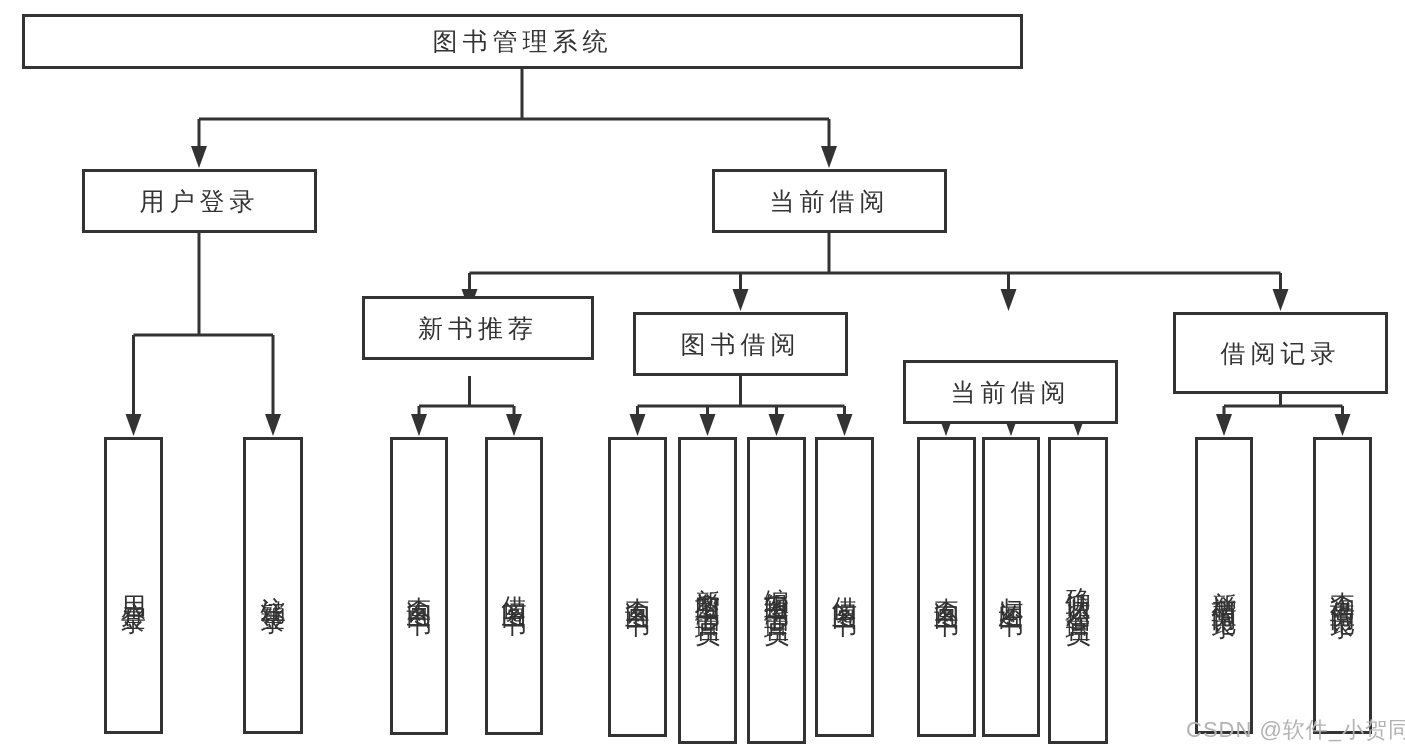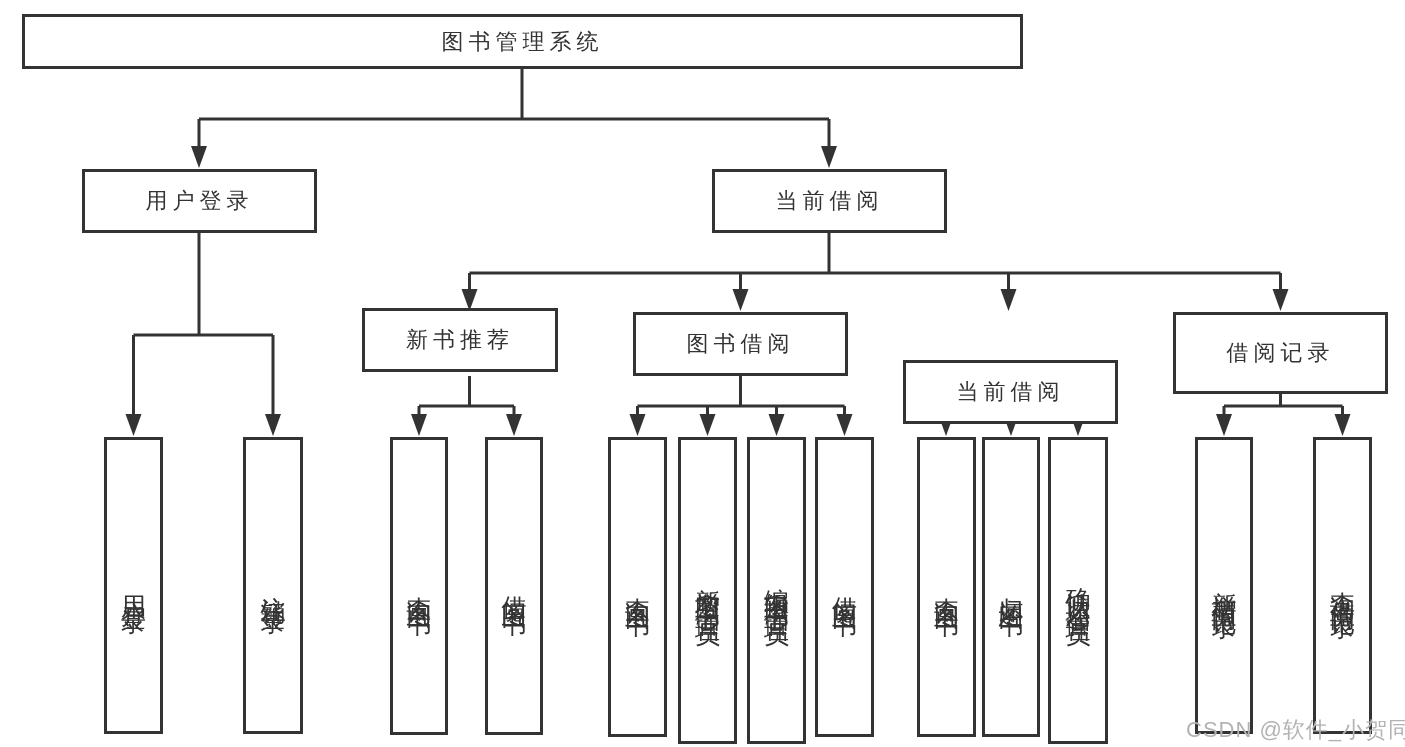--- a/index.html
+++ b/index.html
@@ -22,21 +22,21 @@
     z-index: 0;
   }
   .hbox {
     position: absolute;
     box-sizing: border-box;
     border: 3px solid #333333;
     background: #ffffff;
     display: flex;
     align-items: center;
     justify-content: center;
-    font-size: 22px;
+    font-size: 25px;
     letter-spacing: 5px;
     color: #333333;
     z-index: 1;
     white-space: nowrap;
   }
   .vbox {
     position: absolute;
     box-sizing: border-box;
     border: 3px solid #333333;
     background: #ffffff;
@@ -110,21 +110,21 @@
       <polygon points="1216,414 1232,414 1224,436"></polygon>
       <polygon points="1334.5,414 1350.5,414 1342.5,436"></polygon>
     </g>
   </svg>
 
   <div class="hbox" style="left:22px; top:14px; width:1001px; height:55px;">图书管理系统</div>
 
   <div class="hbox" style="left:82px; top:169px; width:235px; height:64px;">用户登录</div>
   <div class="hbox" style="left:712px; top:169px; width:235px; height:64px;">当前借阅</div>
 
-  <div class="hbox" style="left:362px; top:308px; width:196px; height:64px;">新书推荐</div>
+  <div class="hbox" style="left:362px; top:296px; width:232px; height:64px;">新书推荐</div>
   <div class="hbox" style="left:633px; top:312px; width:215px; height:64px;">图书借阅</div>
   <div class="hbox" style="left:903px; top:312px; width:215px; height:64px;margin-top:48px;">当前借阅</div>
   <div class="hbox" style="left:1173px; top:312px; width:215px; height:82px;">借阅记录</div>
 
   <div class="vbox" style="left:104px; top:437px; width:59px; height:297px;">
     <span>用户登录</span>
   </div>
   <div class="vbox" style="left:243px; top:437px; width:60px; height:297px;">
     <span>注销登录</span>
   </div>

